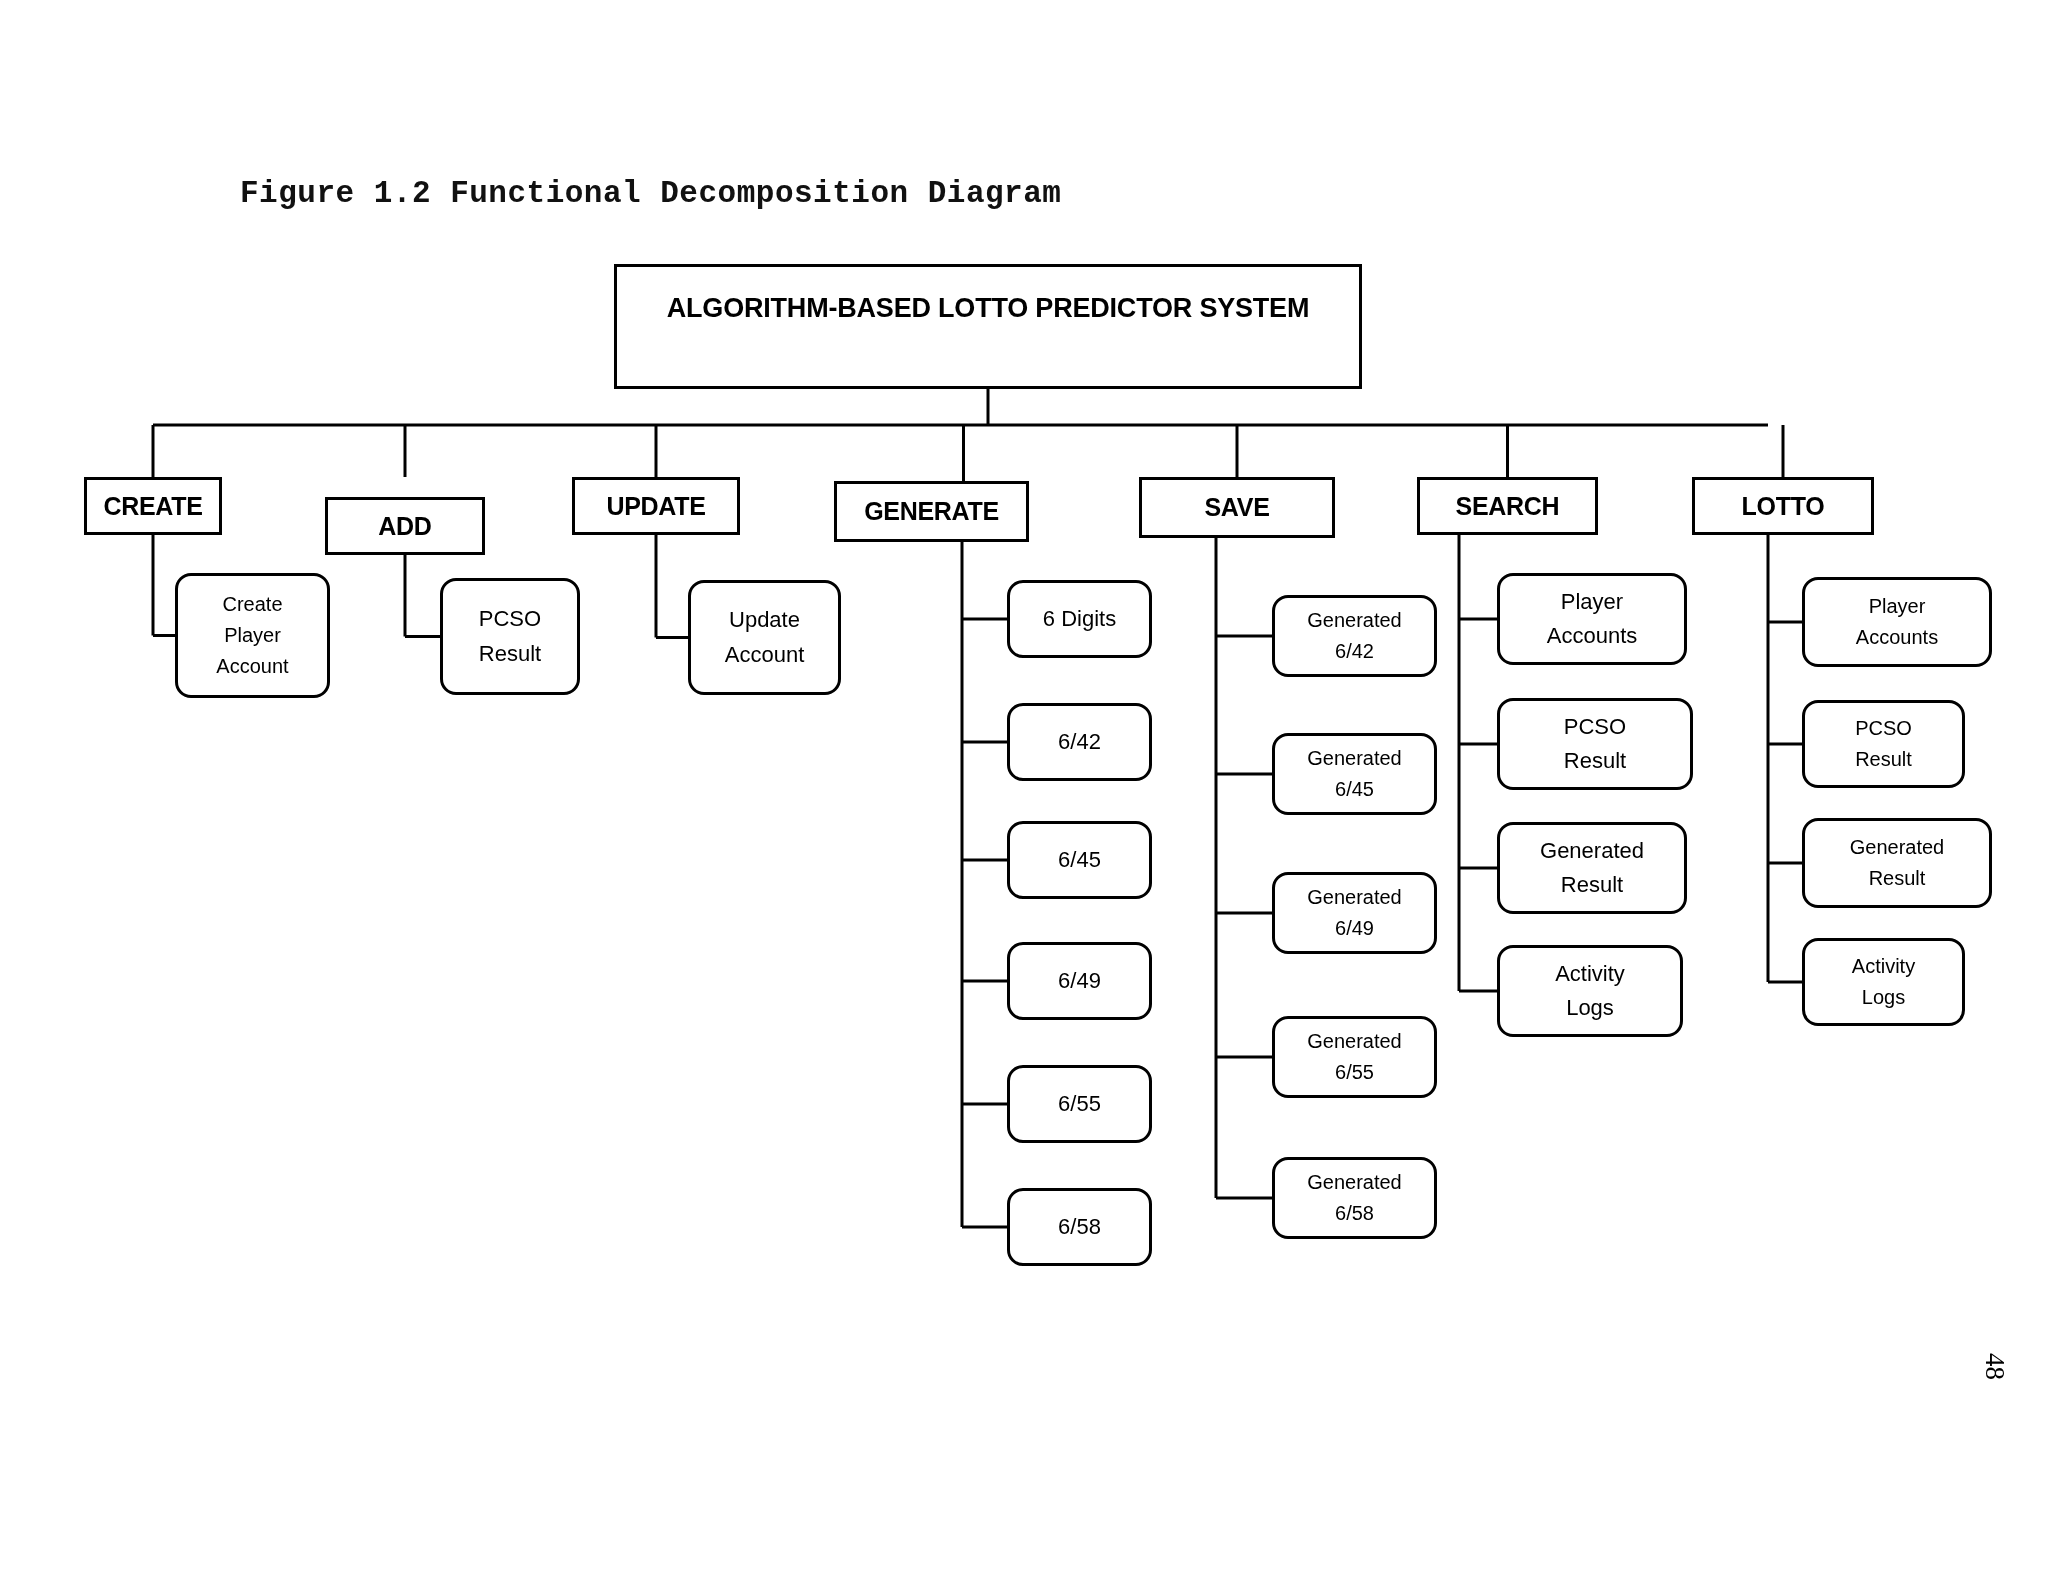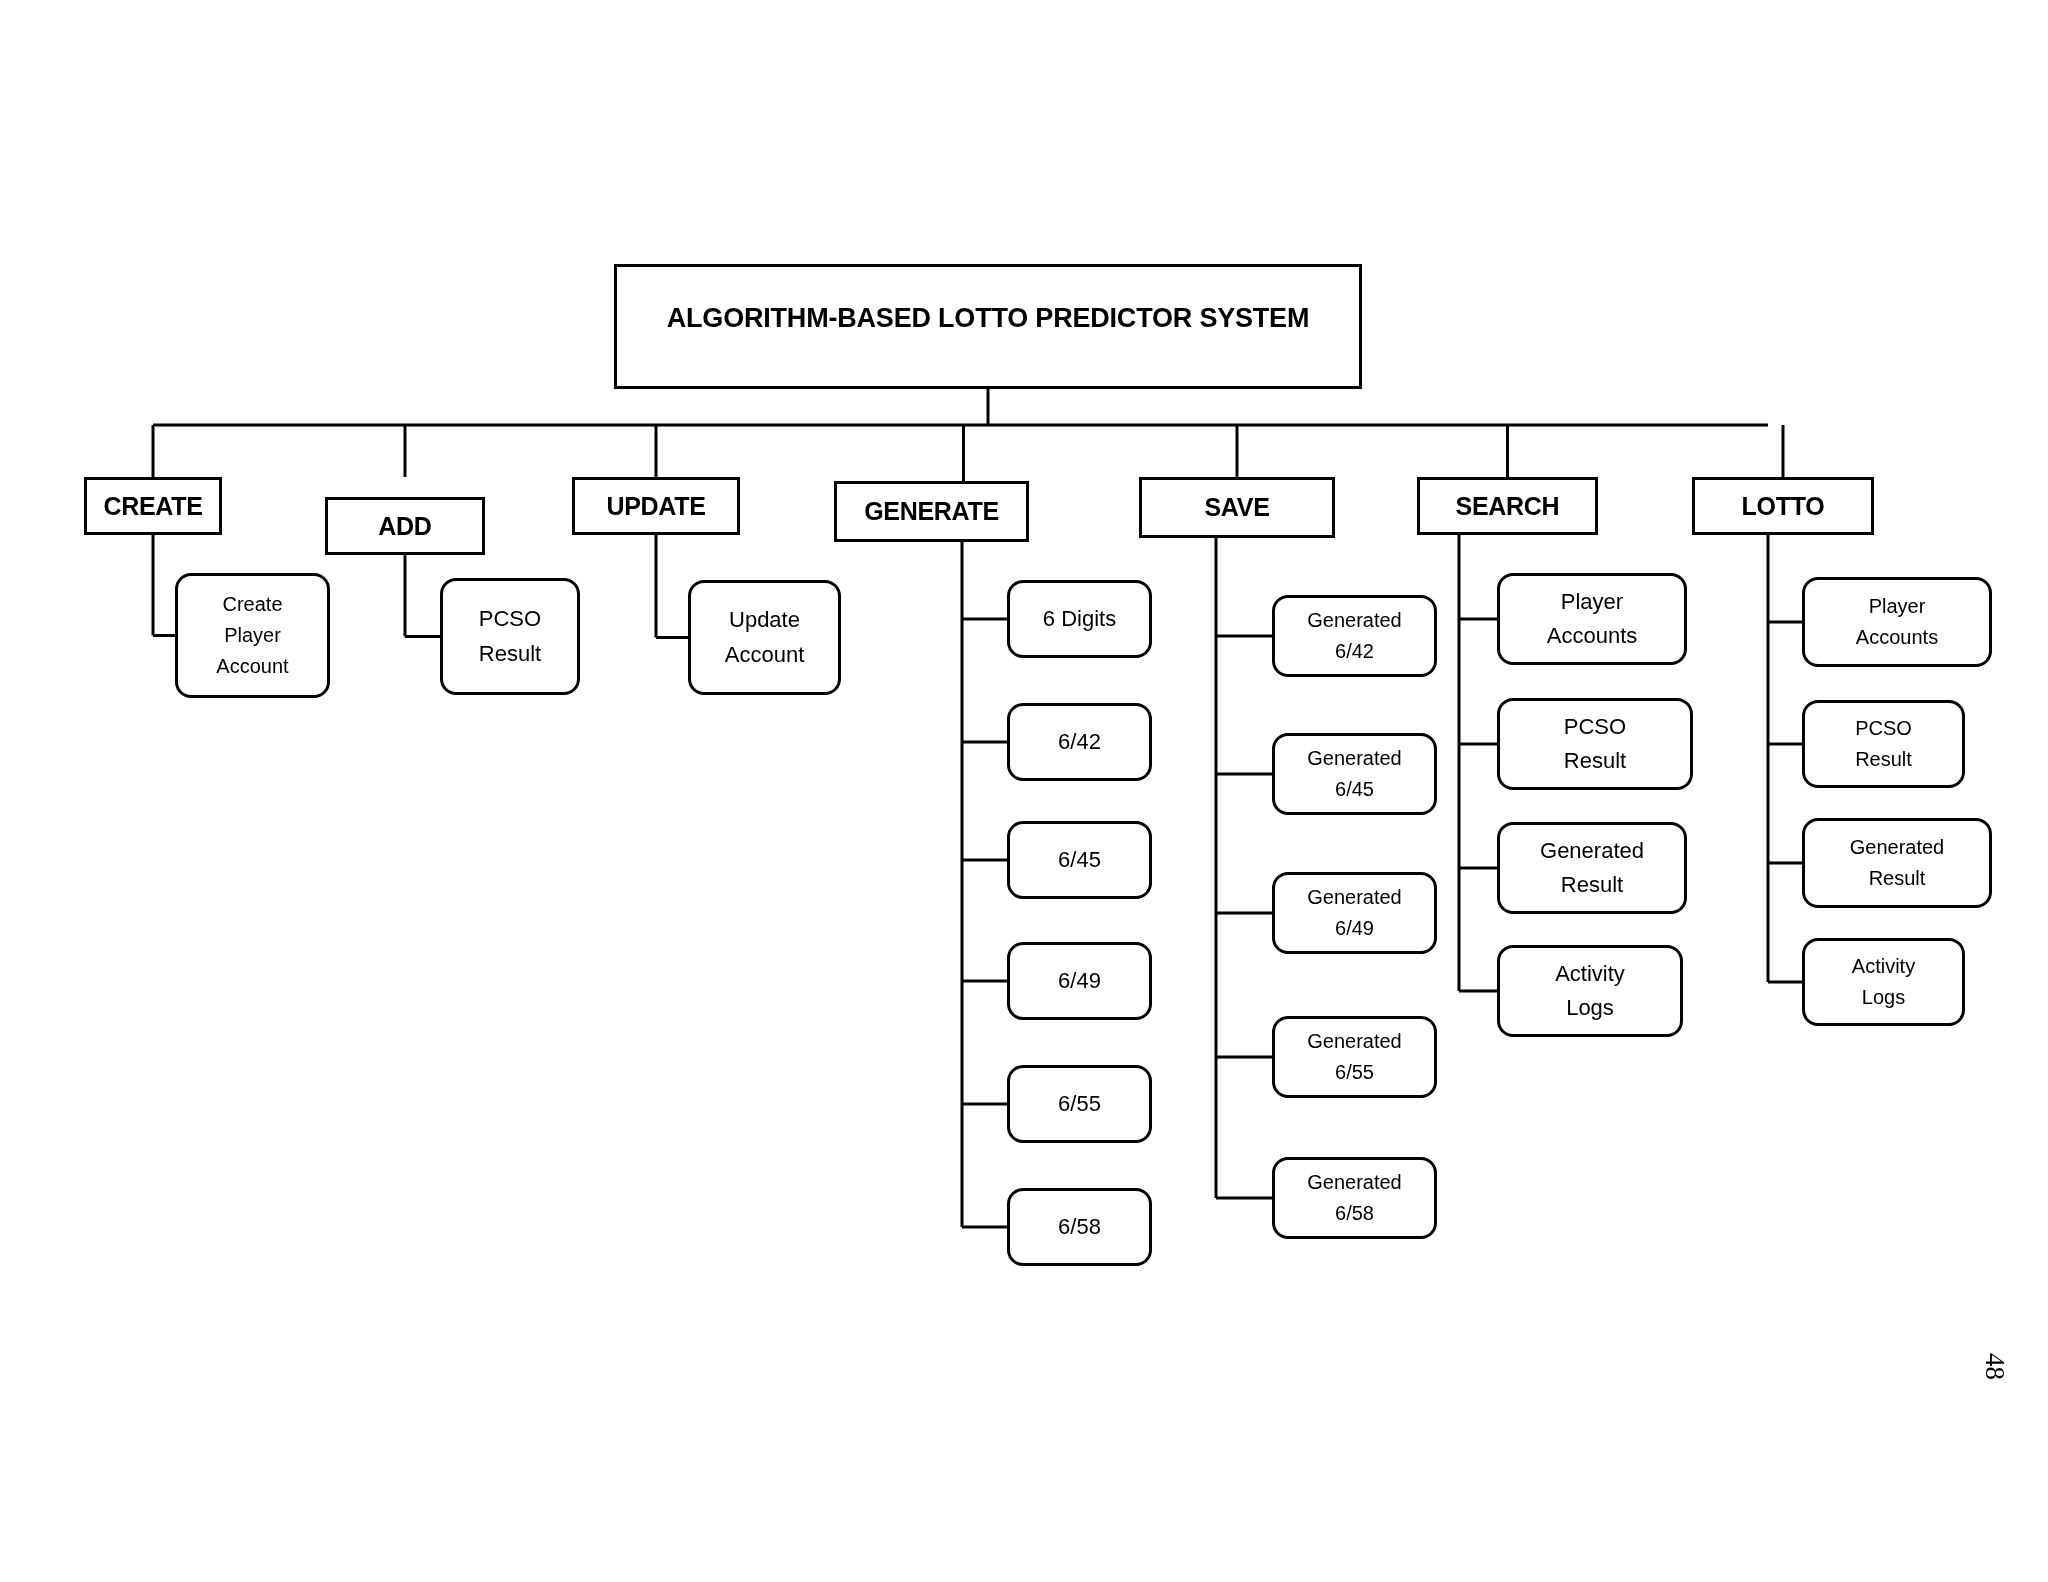--- a/index.html
+++ b/index.html
@@ -40,21 +40,21 @@
     justify-content: center;
     text-align: center;
     color: #000000;
   }
   .node-root {
     border: 3px solid #000000;
     font-weight: bold;
     font-size: 27px;
     letter-spacing: -0.2px;
     align-items: flex-start;
-    padding-top: 36px;
+    padding-top: 26px;
   }
   .node-l1 {
     border: 3px solid #000000;
     font-weight: bold;
     font-size: 25px;
     letter-spacing: -0.3px;
   }
   .node-leaf {
     border: 3px solid #000000;
     border-radius: 16px;
@@ -74,20 +74,21 @@
     color: #000000;
     transform: rotate(90deg);
     transform-origin: center center;
   }
 </style>
 </head>
 <body>
 
 <div id="page">
 
+  <div id="figure-title">Figure 1.2 Functional Decomposition Diagram</div>
 
   <svg id="diagram-svg" width="2048" height="1582">
       <line x1="988" y1="389" x2="988" y2="425" stroke="#000000" stroke-width="3"></line>
       <line x1="153" y1="425" x2="1768" y2="425" stroke="#000000" stroke-width="3"></line>
       <line x1="153" y1="425" x2="153" y2="477" stroke="#000000" stroke-width="3"></line>
       <line x1="153" y1="535" x2="153" y2="635.5" stroke="#000000" stroke-width="3"></line>
       <line x1="153" y1="635.5" x2="175" y2="635.5" stroke="#000000" stroke-width="3"></line>
       <line x1="405" y1="425" x2="405" y2="477" stroke="#000000" stroke-width="3"></line>
       <line x1="405" y1="535" x2="405" y2="636.5" stroke="#000000" stroke-width="3"></line>
       <line x1="405" y1="636.5" x2="440" y2="636.5" stroke="#000000" stroke-width="3"></line>

